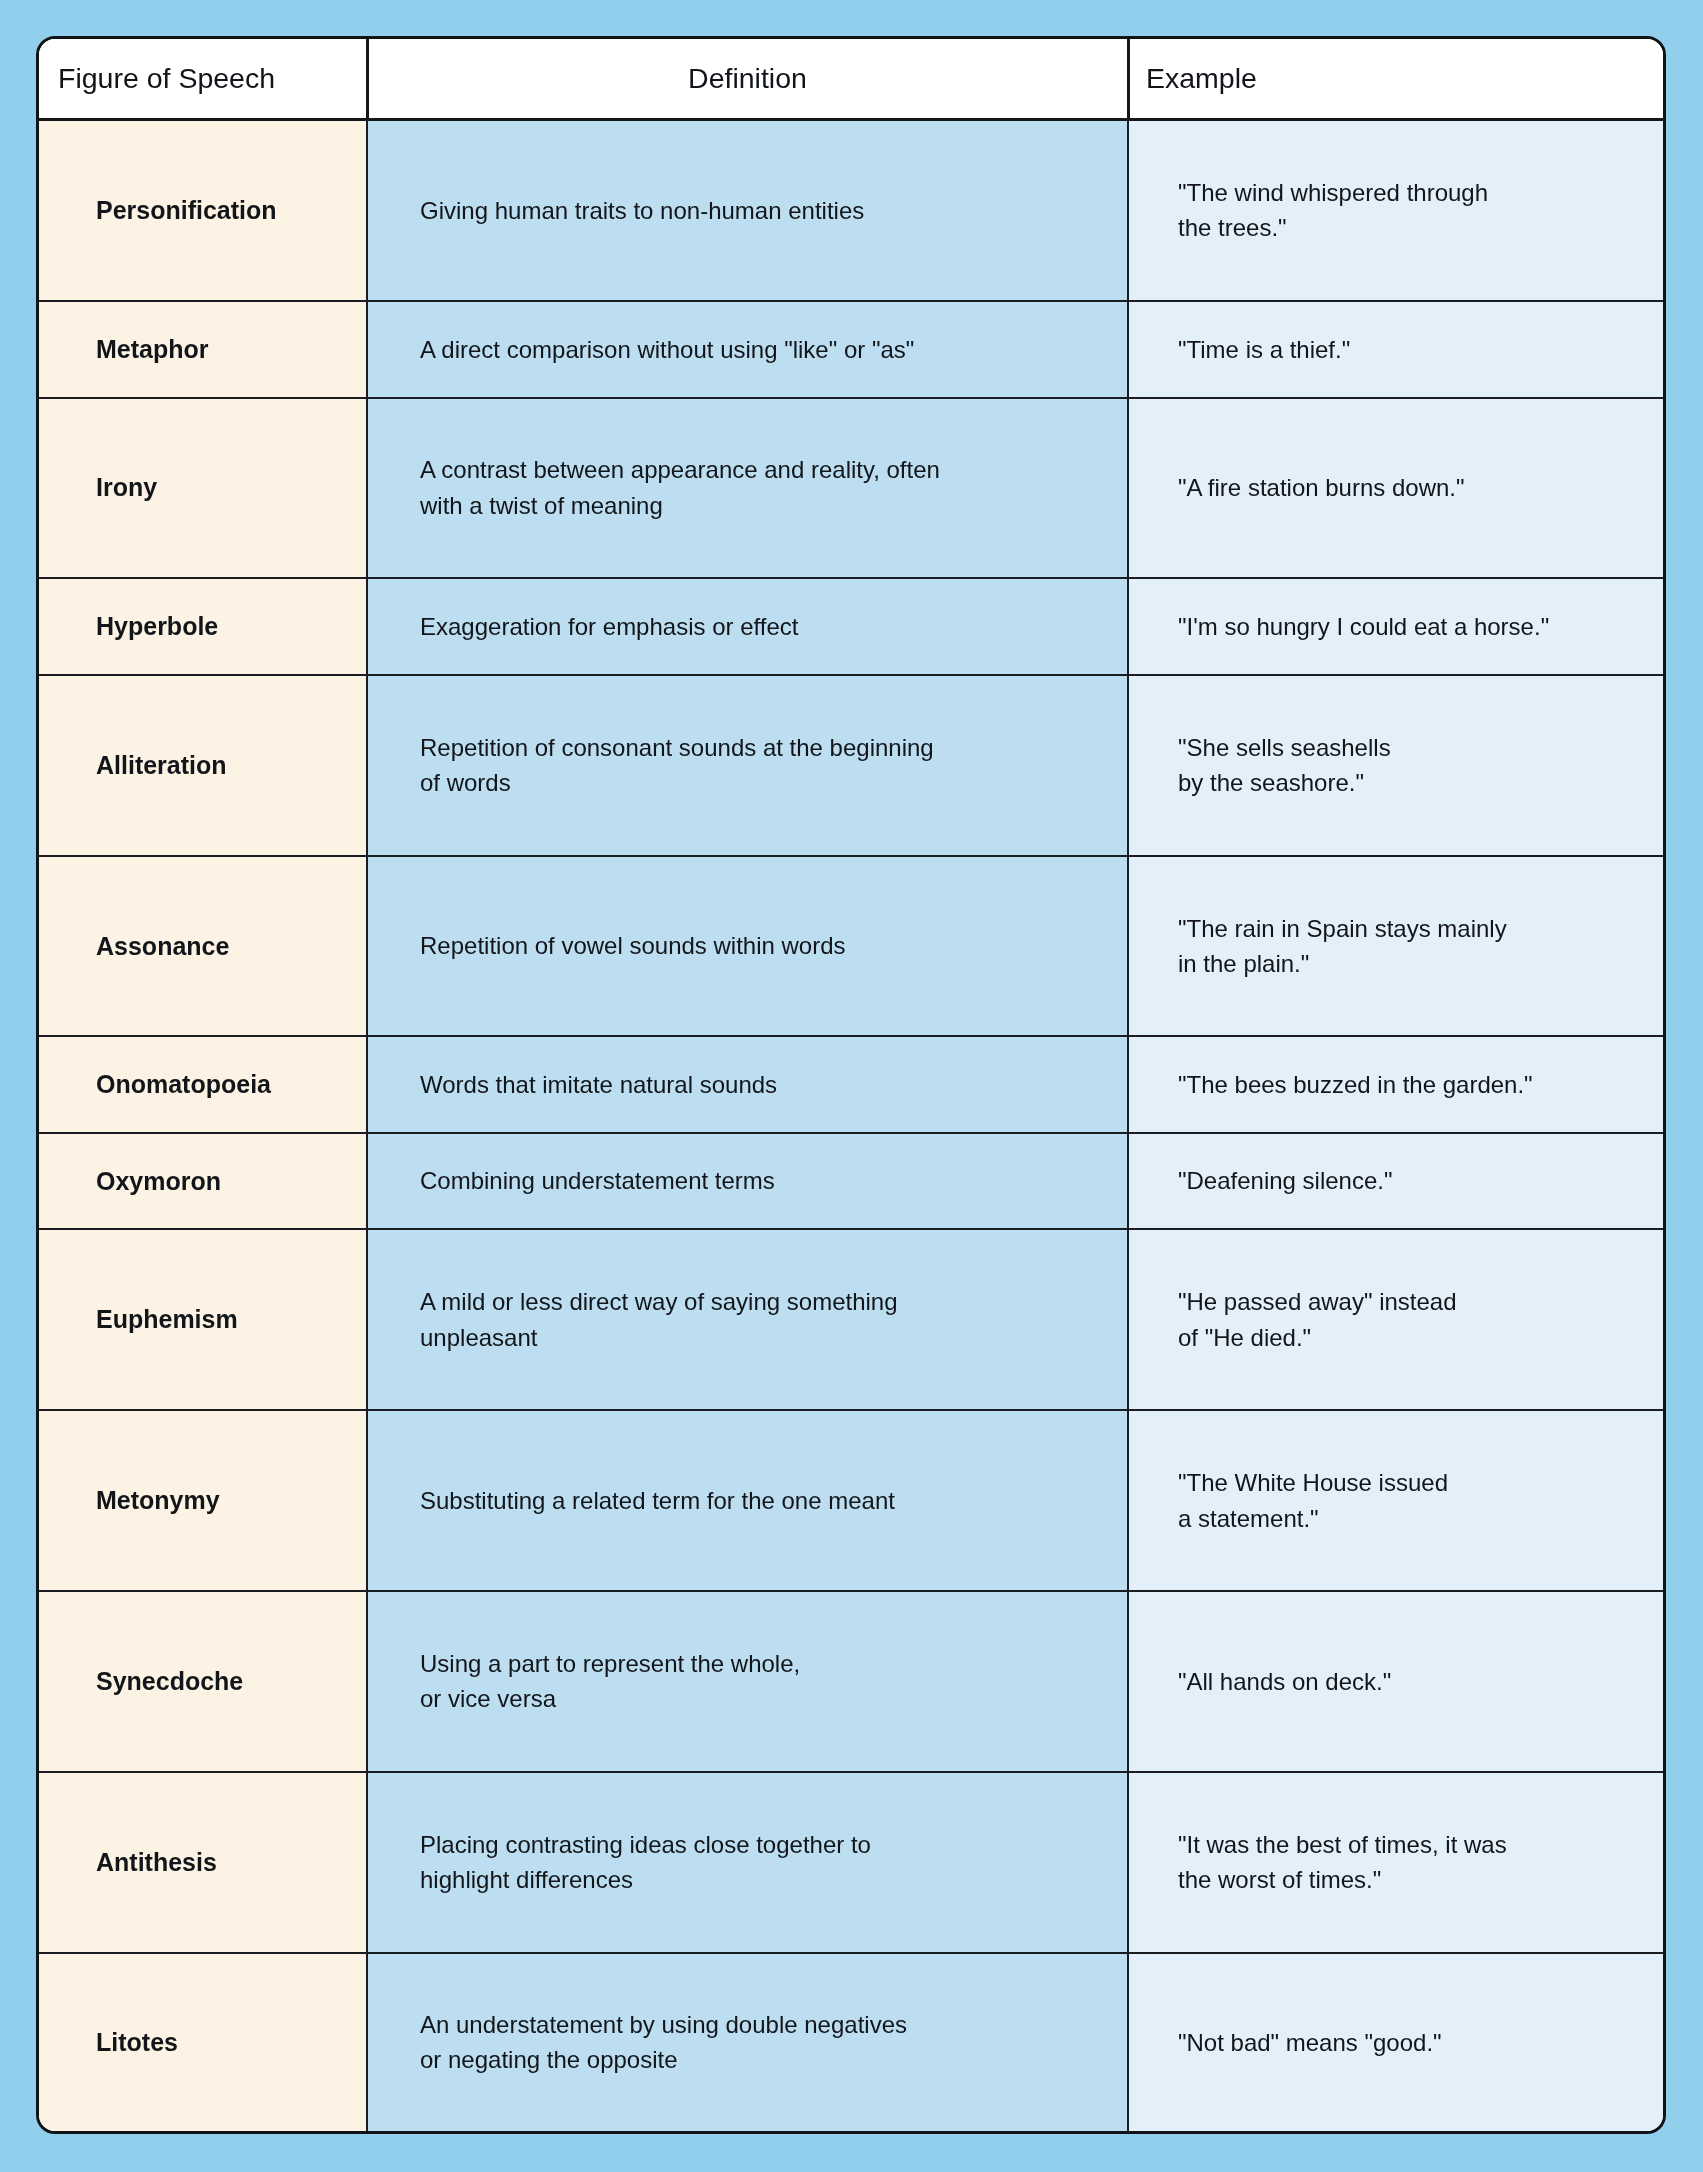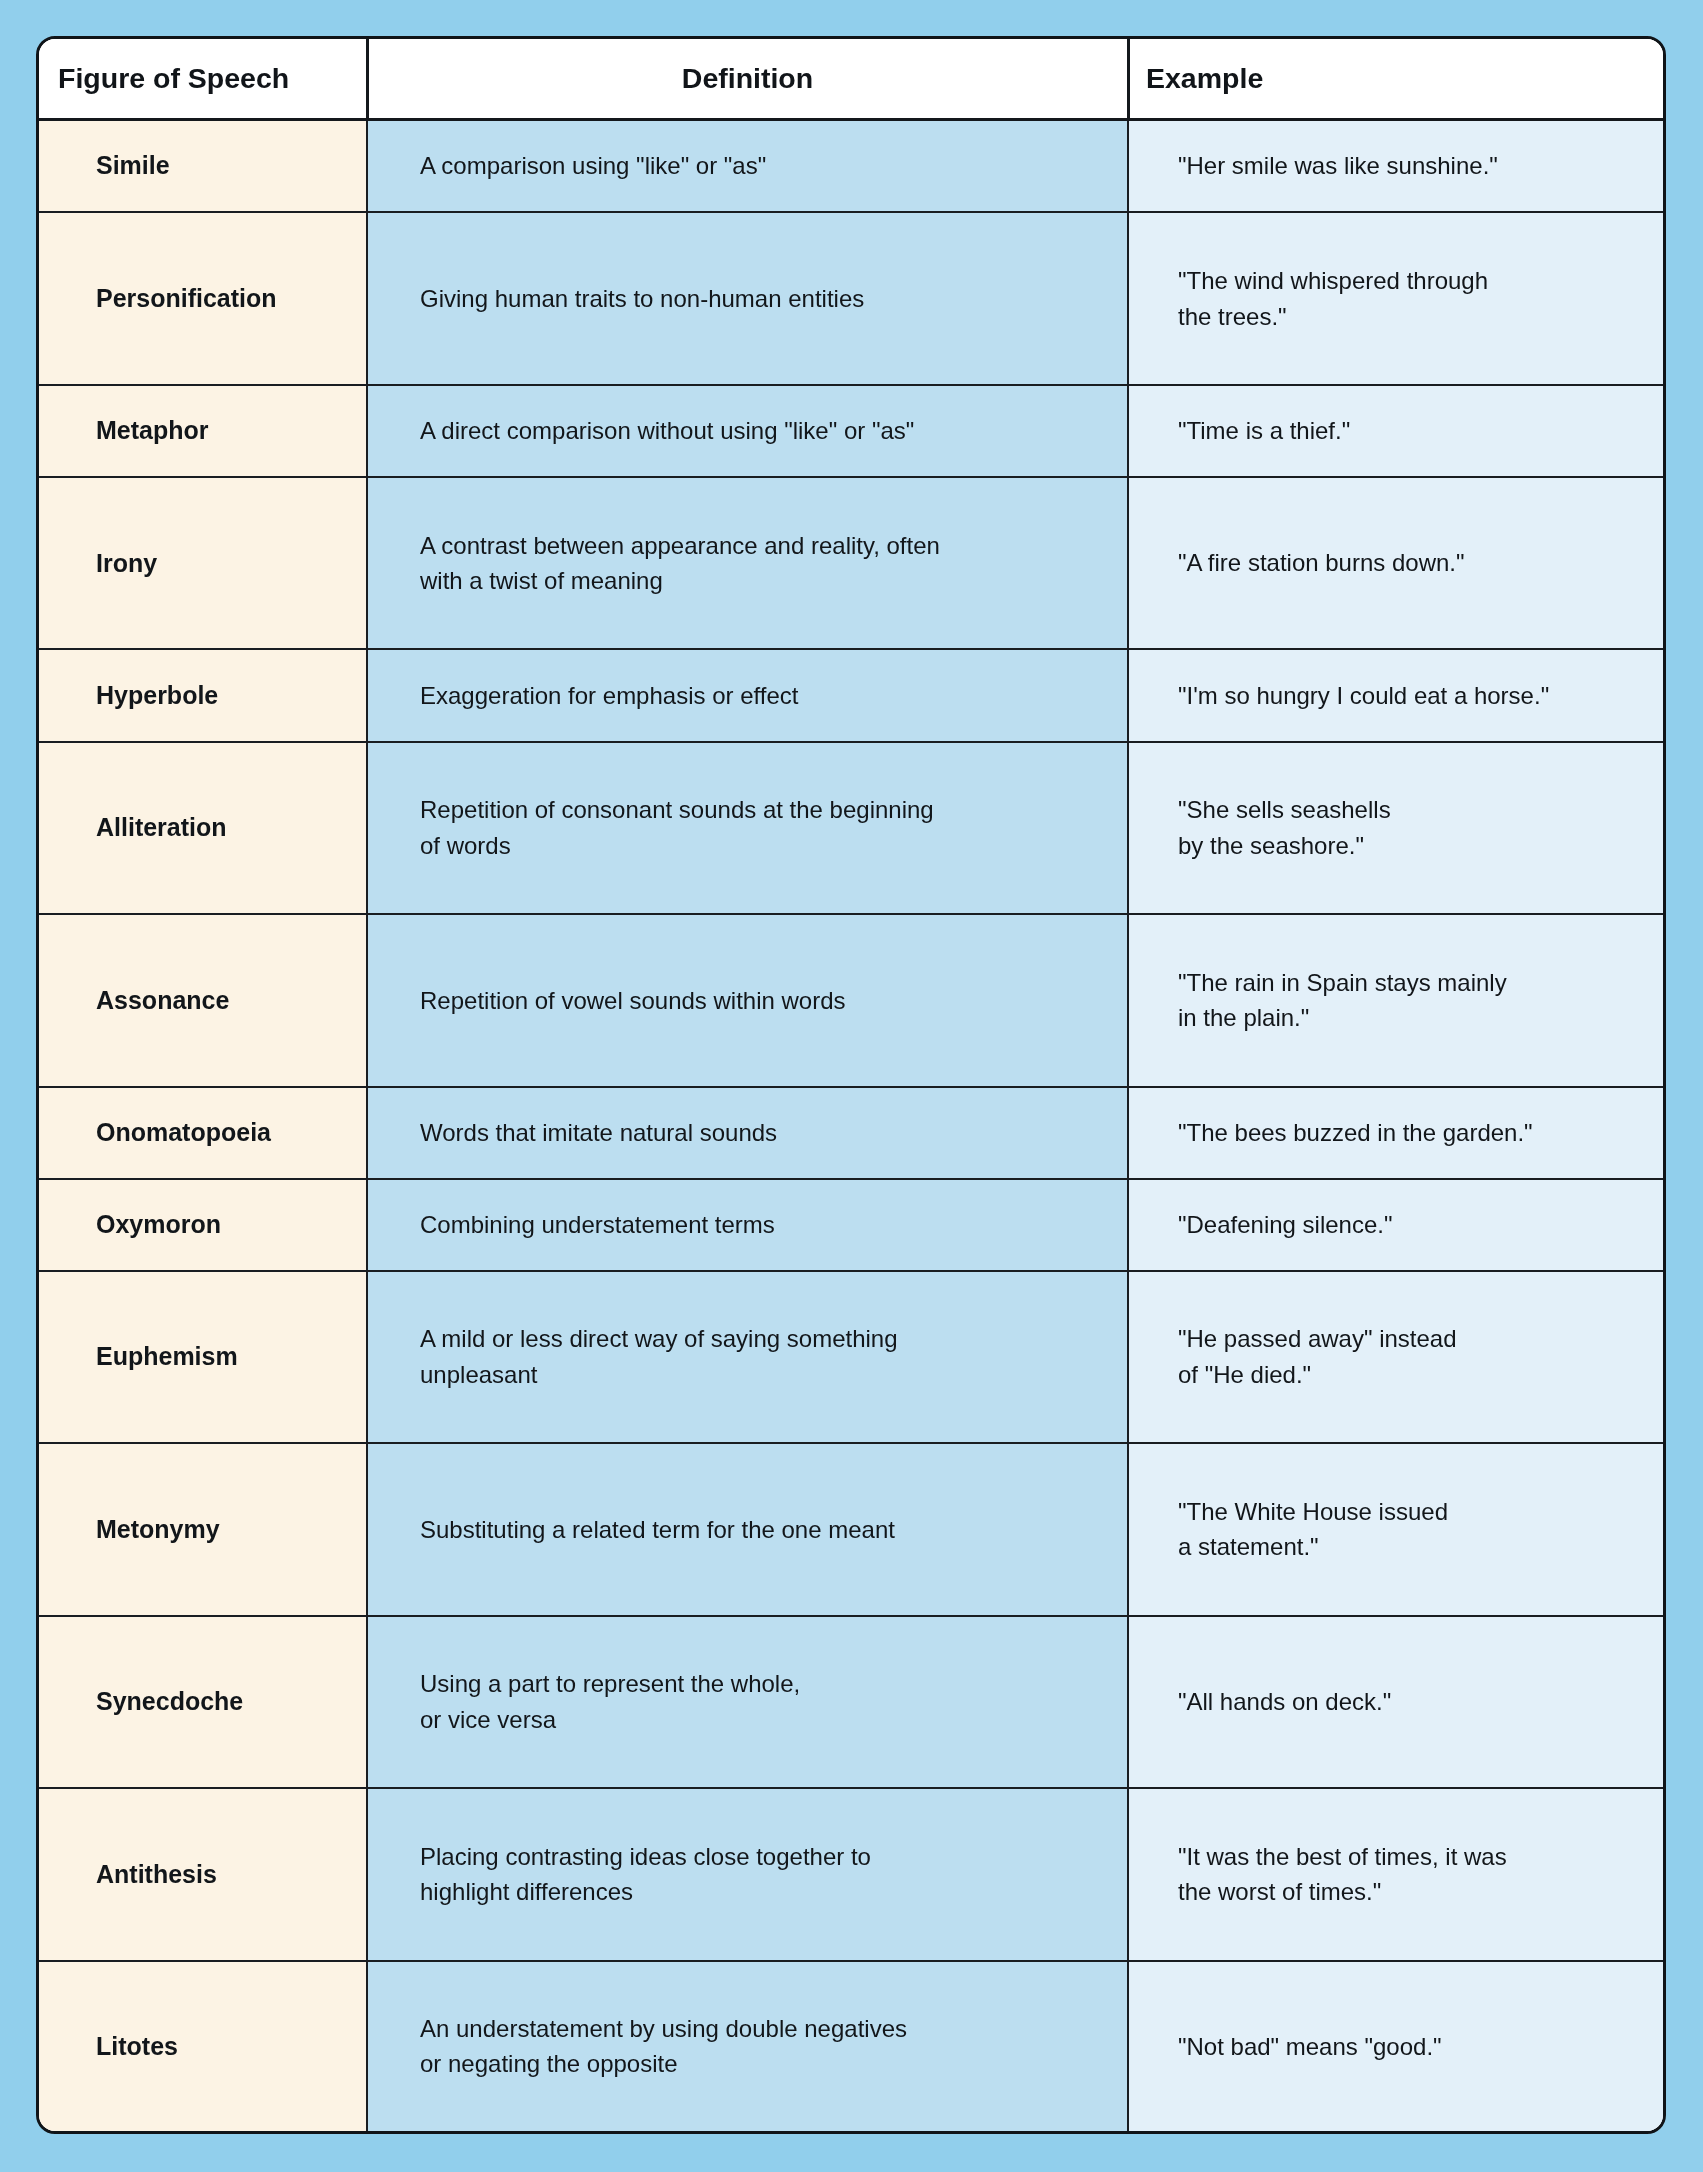--- a/index.html
+++ b/index.html
@@ -45,21 +45,21 @@
 
   col.c-term { width: 328px; }
   col.c-def  { width: 761px; }
   col.c-ex   { width: 535px; }
 
   
   thead th {
     background: #ffffff;
     height: 80px;
     font-size: 28.5px;
-    font-weight: bold;
+    font-weight: normal;
     color: #111519;
     border-bottom: 3.2px solid #14181c;
     vertical-align: middle;
     padding: 0 16.5px;
   }
   th.th-term { text-align: left; padding-left: 19px; }
   th.th-def  { text-align: center; border-left: 3.2px solid #14181c; }
   th.th-ex   { text-align: left; border-left: 3.2px solid #14181c; }
 
   
@@ -113,29 +113,20 @@
       </colgroup>
       <thead>
         <tr>
           <th class="th-term">Figure of Speech</th>
           <th class="th-def">Definition</th>
           <th class="th-ex">Example</th>
         </tr>
       </thead>
       <tbody id="table-body">
           <tr>
-            <td class="td-term">Simile</td>
-            <td class="td-def">
-              <span class="cell-line">A comparison using "like" or "as"</span>
-            </td>
-            <td class="td-ex">
-              <span class="cell-line">"Her smile was like sunshine."</span>
-            </td>
-          </tr>
-          <tr>
             <td class="td-term">Personification</td>
             <td class="td-def">
               <span class="cell-line">Giving human traits to non-human entities</span>
             </td>
             <td class="td-ex">
               <span class="cell-line">"The wind whispered through</span>
               <span class="cell-line">the trees."</span>
             </td>
           </tr>
           <tr>

